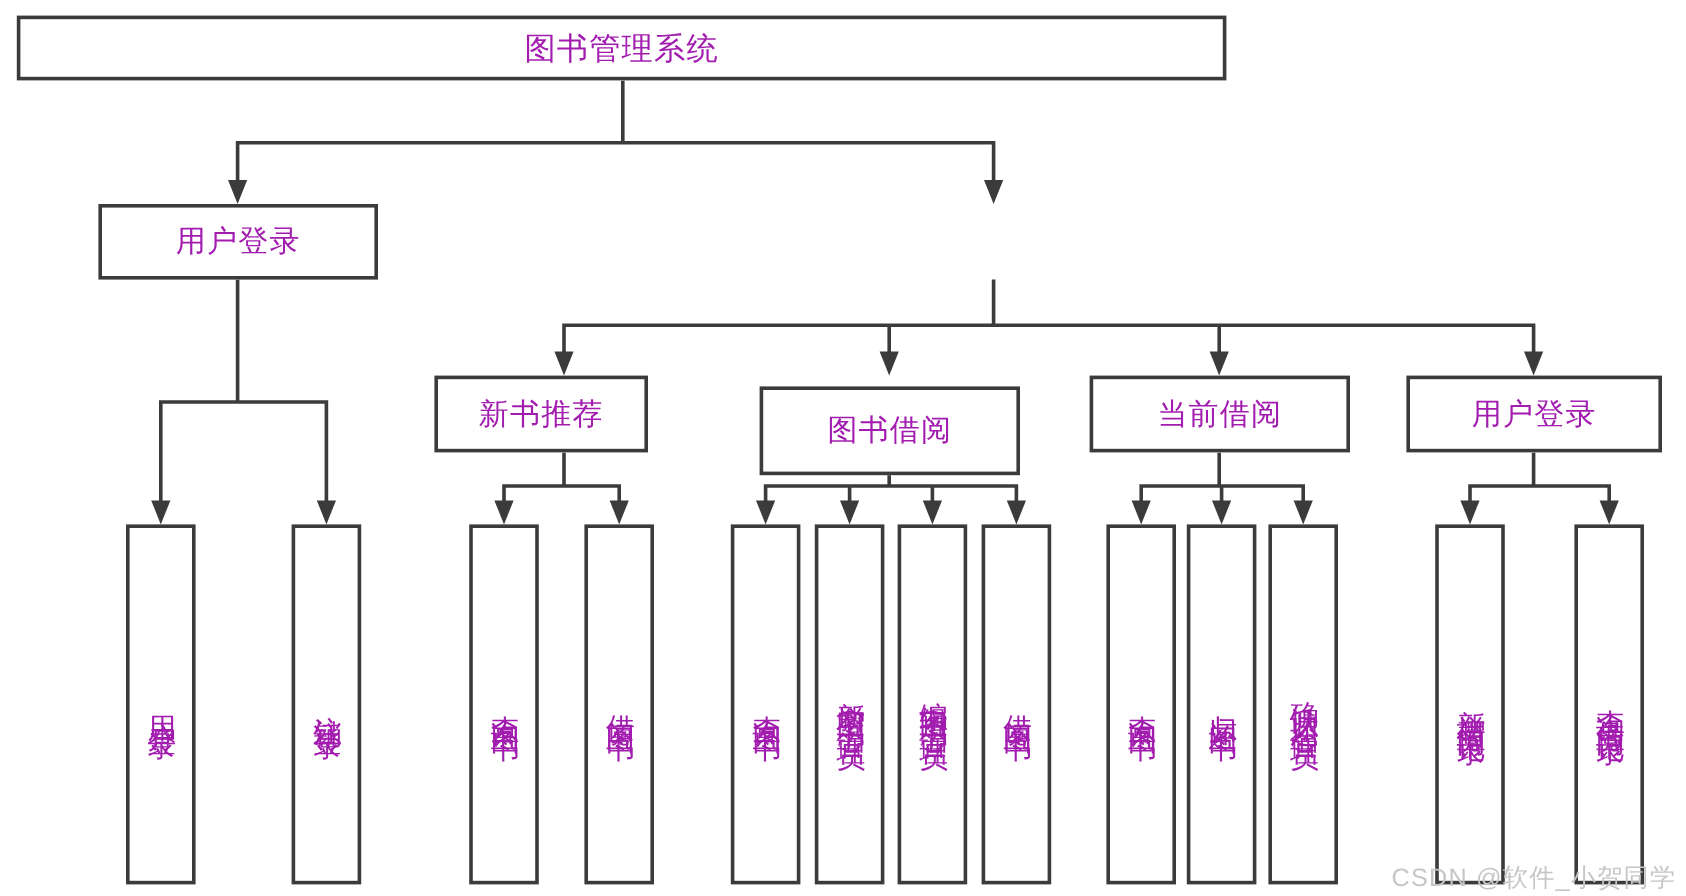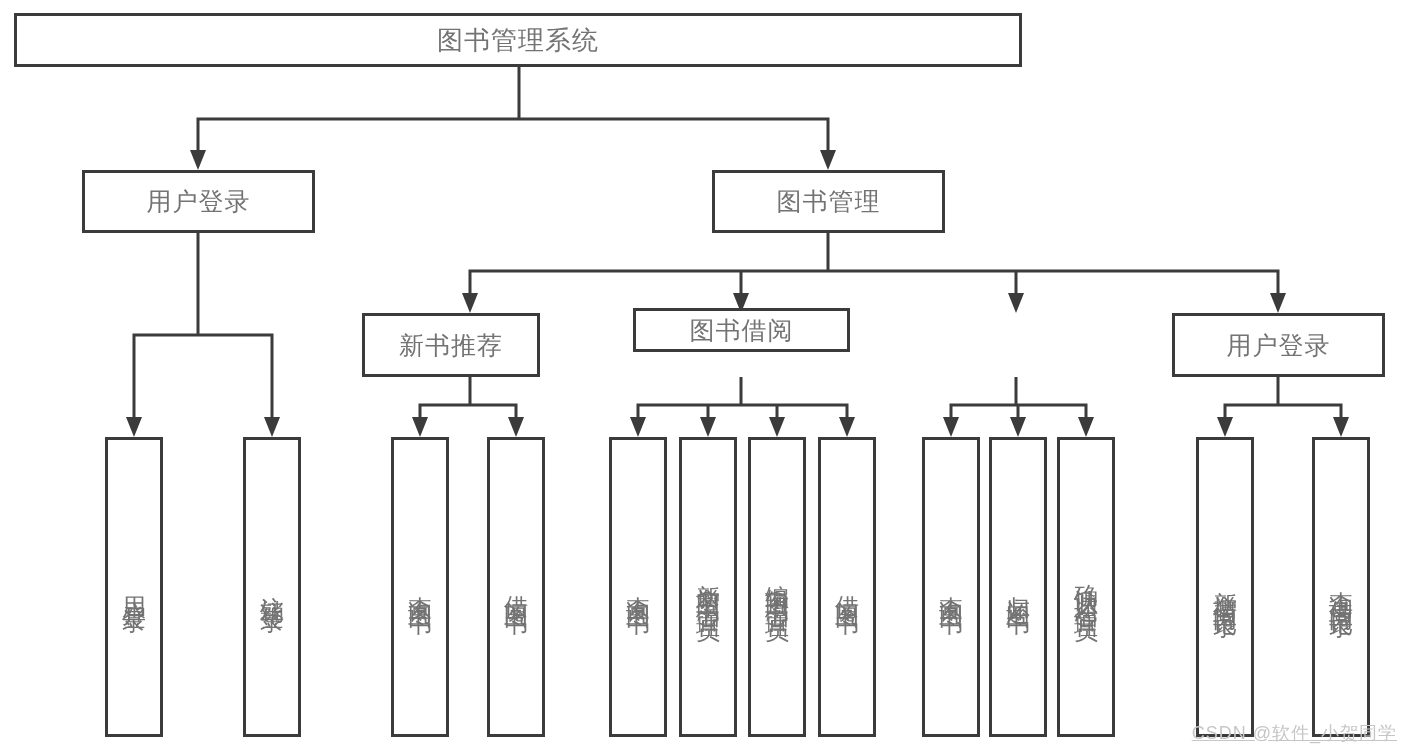--- a/index.html
+++ b/index.html
@@ -18,46 +18,45 @@
     position: absolute;
     left: 0; top: 0;
     width: 1405px;
     height: 747px;
   }
   .node {
     position: absolute;
     box-sizing: border-box;
     border: 3px solid #3b3b3b;
     background: #ffffff;
-    color: #737373;
+    color: #a21caf;
     display: flex;
     align-items: center;
     justify-content: center;
     text-align: center;
     line-height: 1;
   }
   .h-node { font-size: 25px; letter-spacing: 1px; }
   .root-node { font-size: 26px; }
   .v-node {
     writing-mode: vertical-rl;
     text-orientation: mixed;
     font-size: 24px;
     letter-spacing: 5px;
     padding: 4px 0;
   }
   #watermark {
     position: absolute;
     right: 8px;
     bottom: 2px;
-    font-size: 18px;
+    font-size: 21px;
     letter-spacing: 1px;
     color: #c6c6c6;
     z-index: 5;
     white-space: nowrap;
-    text-decoration: underline;
   }
 </style>
 </head>
 <body>
 
 <div id="canvas">
 
   <svg id="connectors" viewBox="0 0 1405 747" xmlns="http://www.w3.org/2000/svg">
     <path fill="none" stroke="#3b3b3b" stroke-width="3" d="M519 67 L519 120
              M196.5 119 L829.5 119
@@ -99,24 +98,24 @@
       <polygon points="1010,417 1026,417 1018,437"></polygon>
       <polygon points="1078,417 1094,417 1086,437"></polygon>
       <polygon points="1217,417 1233,417 1225,437"></polygon>
       <polygon points="1333,417 1349,417 1341,437"></polygon>
     </g>
   </svg>
 
   <div class="node h-node root-node" style="left:14px;top:13px;width:1008px;height:54px">图书管理系统</div>
 
   <div class="node h-node" style="left:82px;top:170px;width:233px;height:63px">用户登录</div>
-  <div class="node h-node" style="left:712px;top:170px;width:233px;height:63px">图书管理</div>
 
   <div class="node h-node" style="left:362px;top:313px;width:178px;height:64px">新书推荐</div>
-  <div class="node h-node" style="left:633px;top:308px;width:217px;height:44px">图书借阅</div>
+  <div class="node h-node" style="left:633px;top:322px;width:217px;height:74px">图书借阅</div>
+  <div class="node h-node" style="left:908px;top:313px;width:217px;height:64px">当前借阅</div>
   <div class="node h-node" style="left:1172px;top:313px;width:213px;height:64px">用户登录</div>
 
   <div class="node v-node" style="left:105px;top:437px;width:58px;height:300px">用户登录</div>
   <div class="node v-node" style="left:243px;top:437px;width:58px;height:300px">注销登录</div>
 
   <div class="node v-node" style="left:391px;top:437px;width:58px;height:300px">查询图书</div>
   <div class="node v-node" style="left:487px;top:437px;width:58px;height:300px">借阅图书</div>
 
   <div class="node v-node" style="left:609px;top:437px;width:58px;height:300px">查询图书</div>
   <div class="node v-node" style="left:679px;top:437px;width:58px;height:300px">新增图书（管理员）</div>

